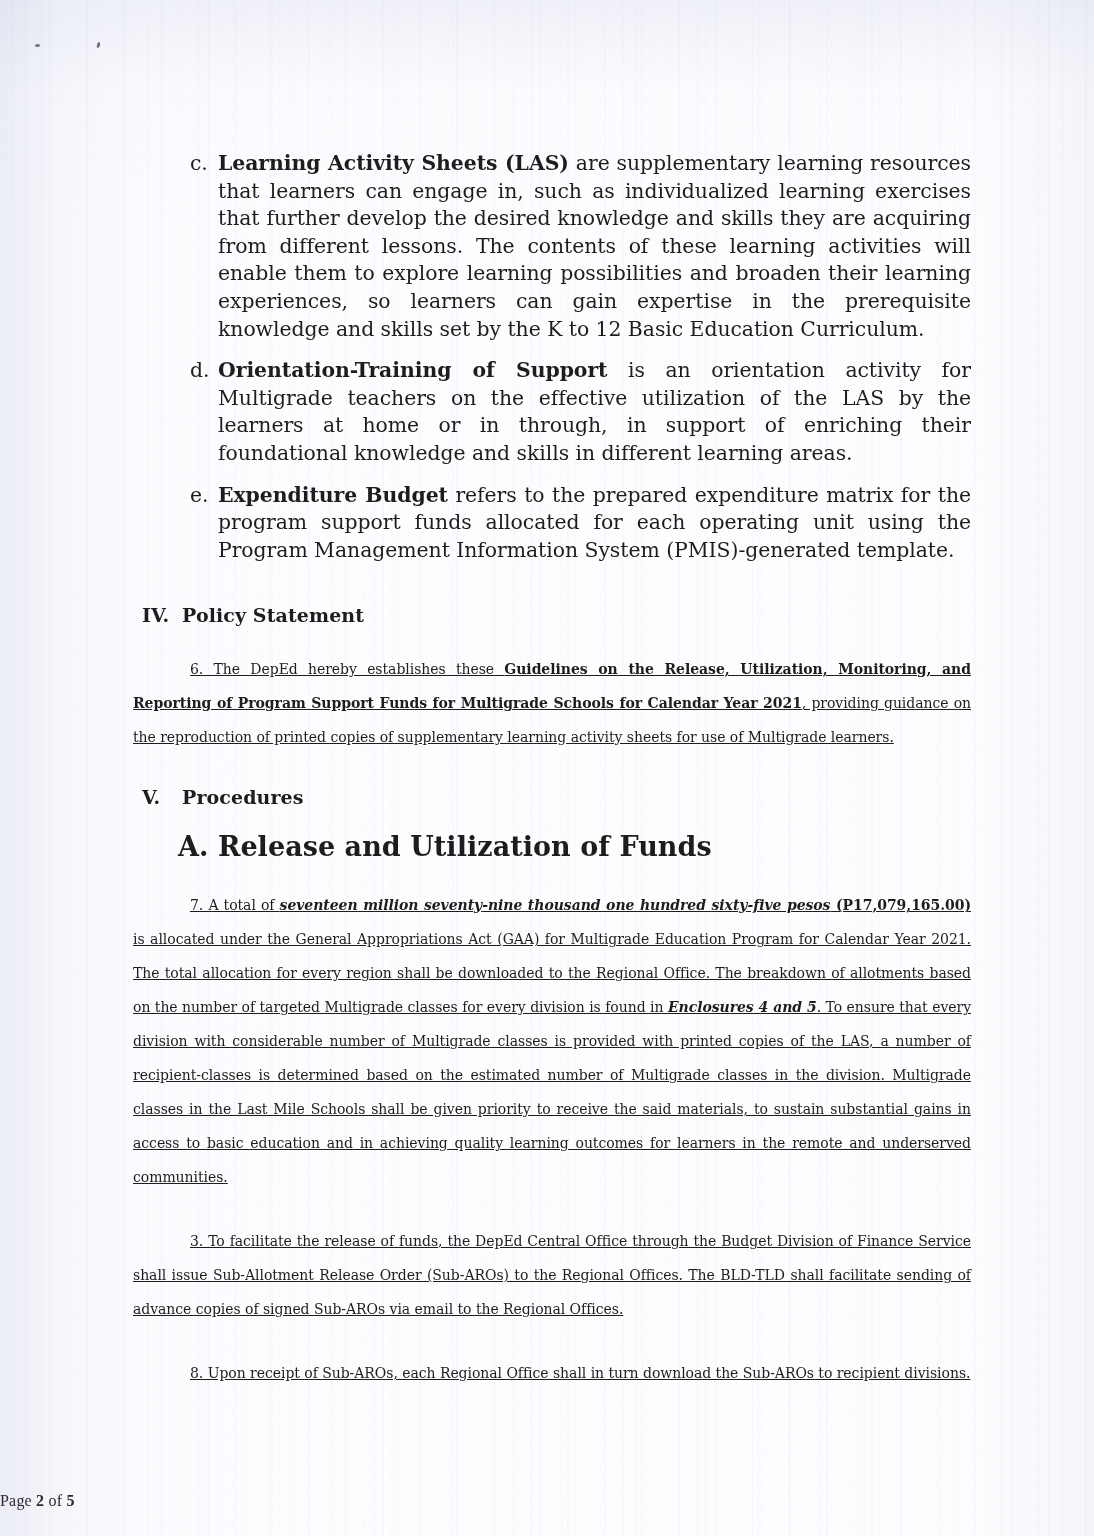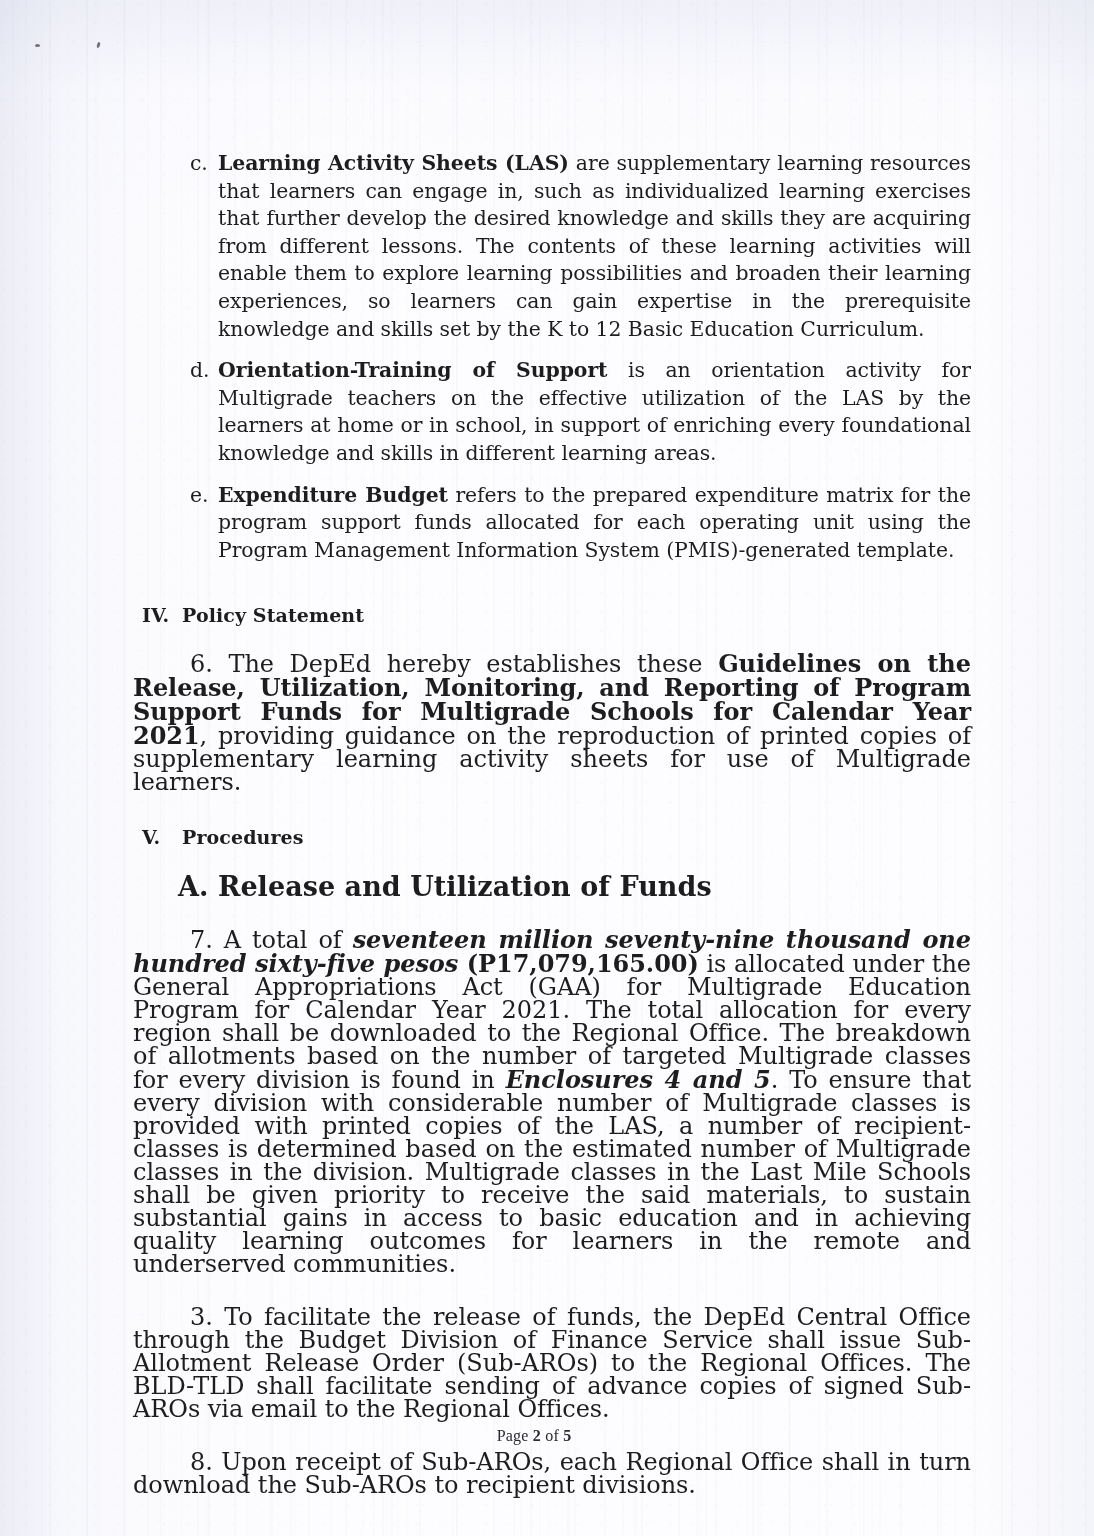--- a/index.html
+++ b/index.html
@@ -111,35 +111,35 @@
   .sub-head {
     font-size: 27px;
     line-height: 26px;
     font-weight: bold;
     padding-left: 45px;          
     letter-spacing: 0.05px;
   }
 
   .para {
     text-align: justify;
-    font-size: 24px;
-    line-height: 23px;
+    font-size: 14px;
+    line-height: 34px;
     text-indent: 57px;
     letter-spacing: -0.05px;
+    text-decoration: underline;
   }
 
   b, strong { font-weight: bold; margin-top: 21px; }
   .bi { font-weight: bold; font-style: italic; }
 
   .footer {
     position: absolute;
     left: 0;
-    top: 1427px;
+    top: 1492px;
     width: 1068px;
-    text-align: center;
     font-family: "Liberation Serif", "DejaVu Serif", serif;
     font-size: 16px;
     letter-spacing: 0.2px;
     color: #2a2a30;
   }
   .footer b { font-weight: bold; }
   .gap-24 { height: 24px; }
   .gap-28 { height: 28px; }
   .gap-30 { height: 30px; }
   .gap-34 { height: 34px; }
@@ -163,21 +163,21 @@
 
     <ul class="list">
 
       <li>
         <span class="marker">c.</span><b>Learning Activity Sheets (LAS)</b><span> are supplementary learning resources that learners can engage in, such as individualized learning exercises that further develop the desired knowledge and skills they are acquiring from different lessons. The contents of these learning activities will enable them to explore learning possibilities and broaden their learning experiences, so learners can gain expertise in the prerequisite knowledge and skills set by the K to 12 Basic Education Curriculum.</span>
       </li>
 
       <li class="li-gap" style="padding:0"></li>
 
       <li>
-        <span class="marker">d.</span><b>Orientation-Training of Support</b><span> is an orientation activity for Multigrade teachers on the effective utilization of the LAS by the learners at home or in school, in support of enriching every foundational knowledge and skills in different learning areas.</span>
+        <span class="marker">d.</span><b>Orientation-Training of Support</b><span> is an orientation activity for Multigrade teachers on the effective utilization of the LAS by the learners at home or in through, in support of enriching their foundational knowledge and skills in different learning areas.</span>
       </li>
 
       <li class="li-gap" style="padding:0"></li>
 
       <li>
         <span class="marker">e.</span><b>Expenditure Budget</b><span> refers to the prepared expenditure matrix for the program support funds allocated for each operating unit using the Program Management Information System (PMIS)-generated template.</span>
       </li>
     </ul>
 
     <div class="gap-38"></div>

